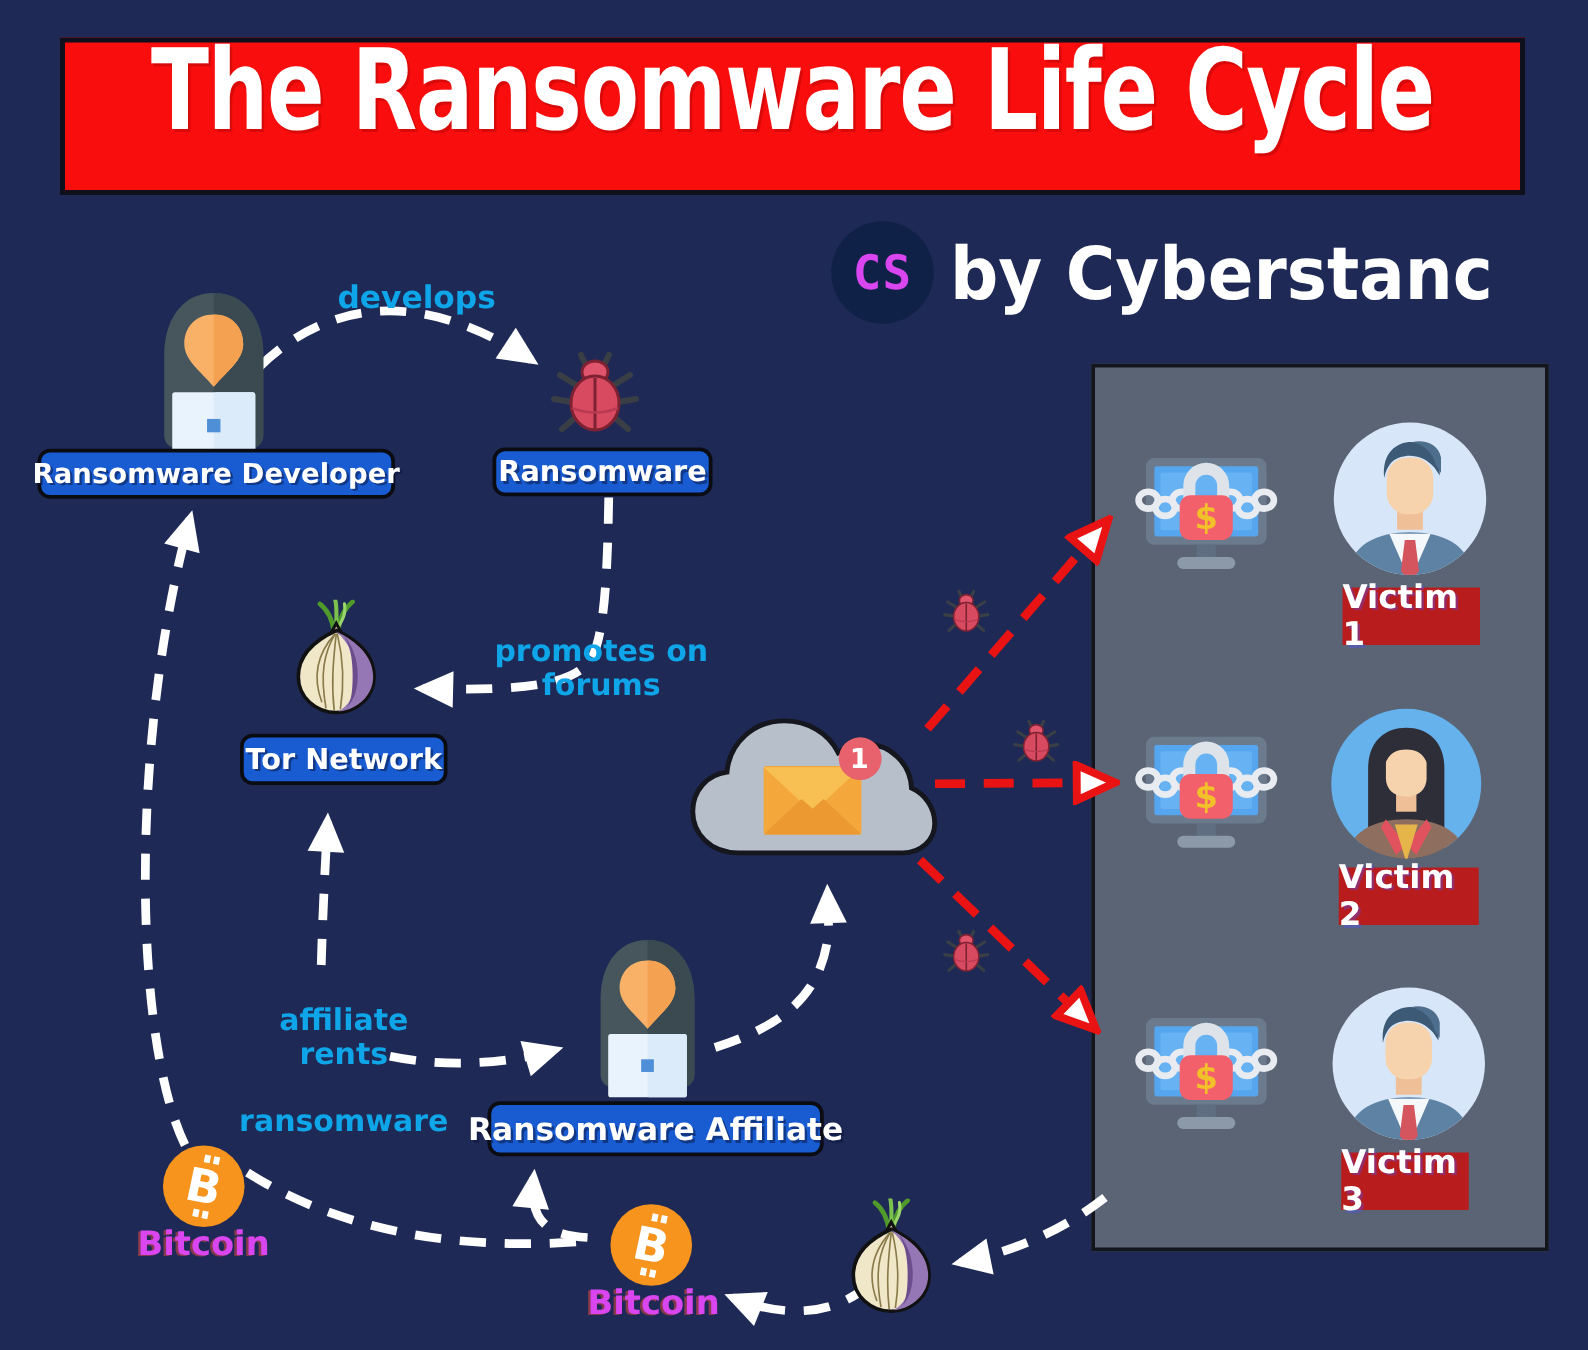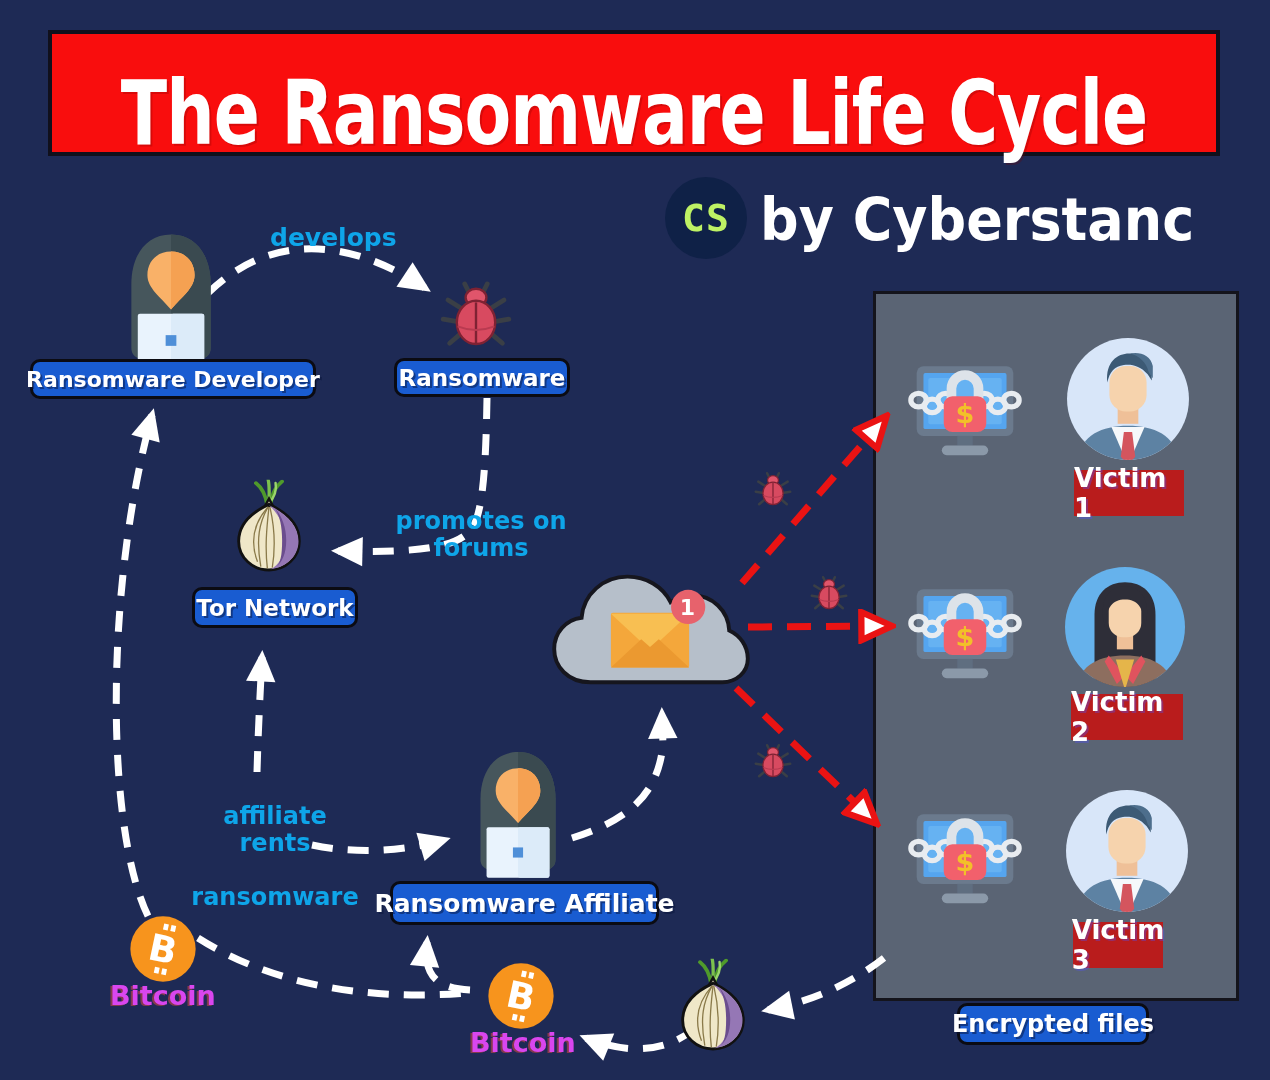--- a/index.html
+++ b/index.html
@@ -1,26 +1,26 @@
 <!DOCTYPE html>
 <html><head>
 <meta charset="utf-8">
 <style>
   html,body{margin:0;padding:0;background:#1e2a55;}
   .stage{position:relative;width:1270px;height:1080px;background:#1e2a55;overflow:hidden;
          font-family:"DejaVu Sans",sans-serif;font-weight:bold;}
   .abs{position:absolute;}
   
   .banner{left:48px;top:30px;width:1164px;height:118px;background:#f90d0d;border:4px solid #10101c;
-          display:flex;align-items:flex-end;justify-content:center;}
+          display:flex;align-items:flex-start;justify-content:center;}
   .banner span{color:#ffffff;font-size:68px;letter-spacing:-1px;transform:scaleY(1.32);white-space:nowrap;
                text-shadow:2px 2px 0 rgba(120,0,0,.25);}
   
   .cslogo{left:665px;top:177px;width:82px;height:82px;border-radius:50%;background:#0f2147;
-          display:flex;align-items:center;justify-content:center;color:#bef264;
+          display:flex;align-items:center;justify-content:center;color:#d946ef;
           font-family:"DejaVu Sans Mono",monospace;font-size:38px;letter-spacing:1px;}
   .byline{left:760px;top:183px;height:72px;display:flex;align-items:center;color:#fff;font-size:54px;
           transform-origin:left center;transform:scaleY(1.08);white-space:nowrap;}
   
   .pill{background:#195cd1;border:3px solid #0b0b12;border-radius:10px;color:#fff;
         display:flex;align-items:center;justify-content:center;white-space:nowrap;
         text-shadow:2px 2px 0 rgba(8,20,60,.5);}
   
   .blabel{background:#b91c1c;color:#fff;display:flex;align-items:center;justify-content:center;
           font-size:26px;text-shadow:2px 2px 0 rgba(80,80,255,.35);}
@@ -279,19 +279,16 @@
       <use href="#sym-avatar-woman"></use>
     </svg>
   <div class="abs blabel" style="left:1071px;top:694px;width:112px;height:46px">Victim 2</div>
 
   <svg class="abs" style="left:906px;top:795px" width="118" height="114" viewBox="0 0 120 118">
       <use href="#sym-monitorlock"></use>
     </svg>
   <svg class="abs" style="left:1065px;top:789px" width="124" height="124" viewBox="0 0 120 120">
       <use href="#sym-avatar-man"></use>
     </svg>
-  <div class="abs blabel" style="left:1073px;top:922px;width:90px;height:46px">Victim 3</div>
-
-  <div class="abs pill" style="left:957px;top:1003px;width:186px;height:36px;font-size:24px">
-    <span>Encrypted files</span>
-  </div>
+  <div class="abs blabel" style="left:1073px;top:922px;width:102px;height:46px">Victim 3</div>
+
 
 </div>
 
 </body></html>

